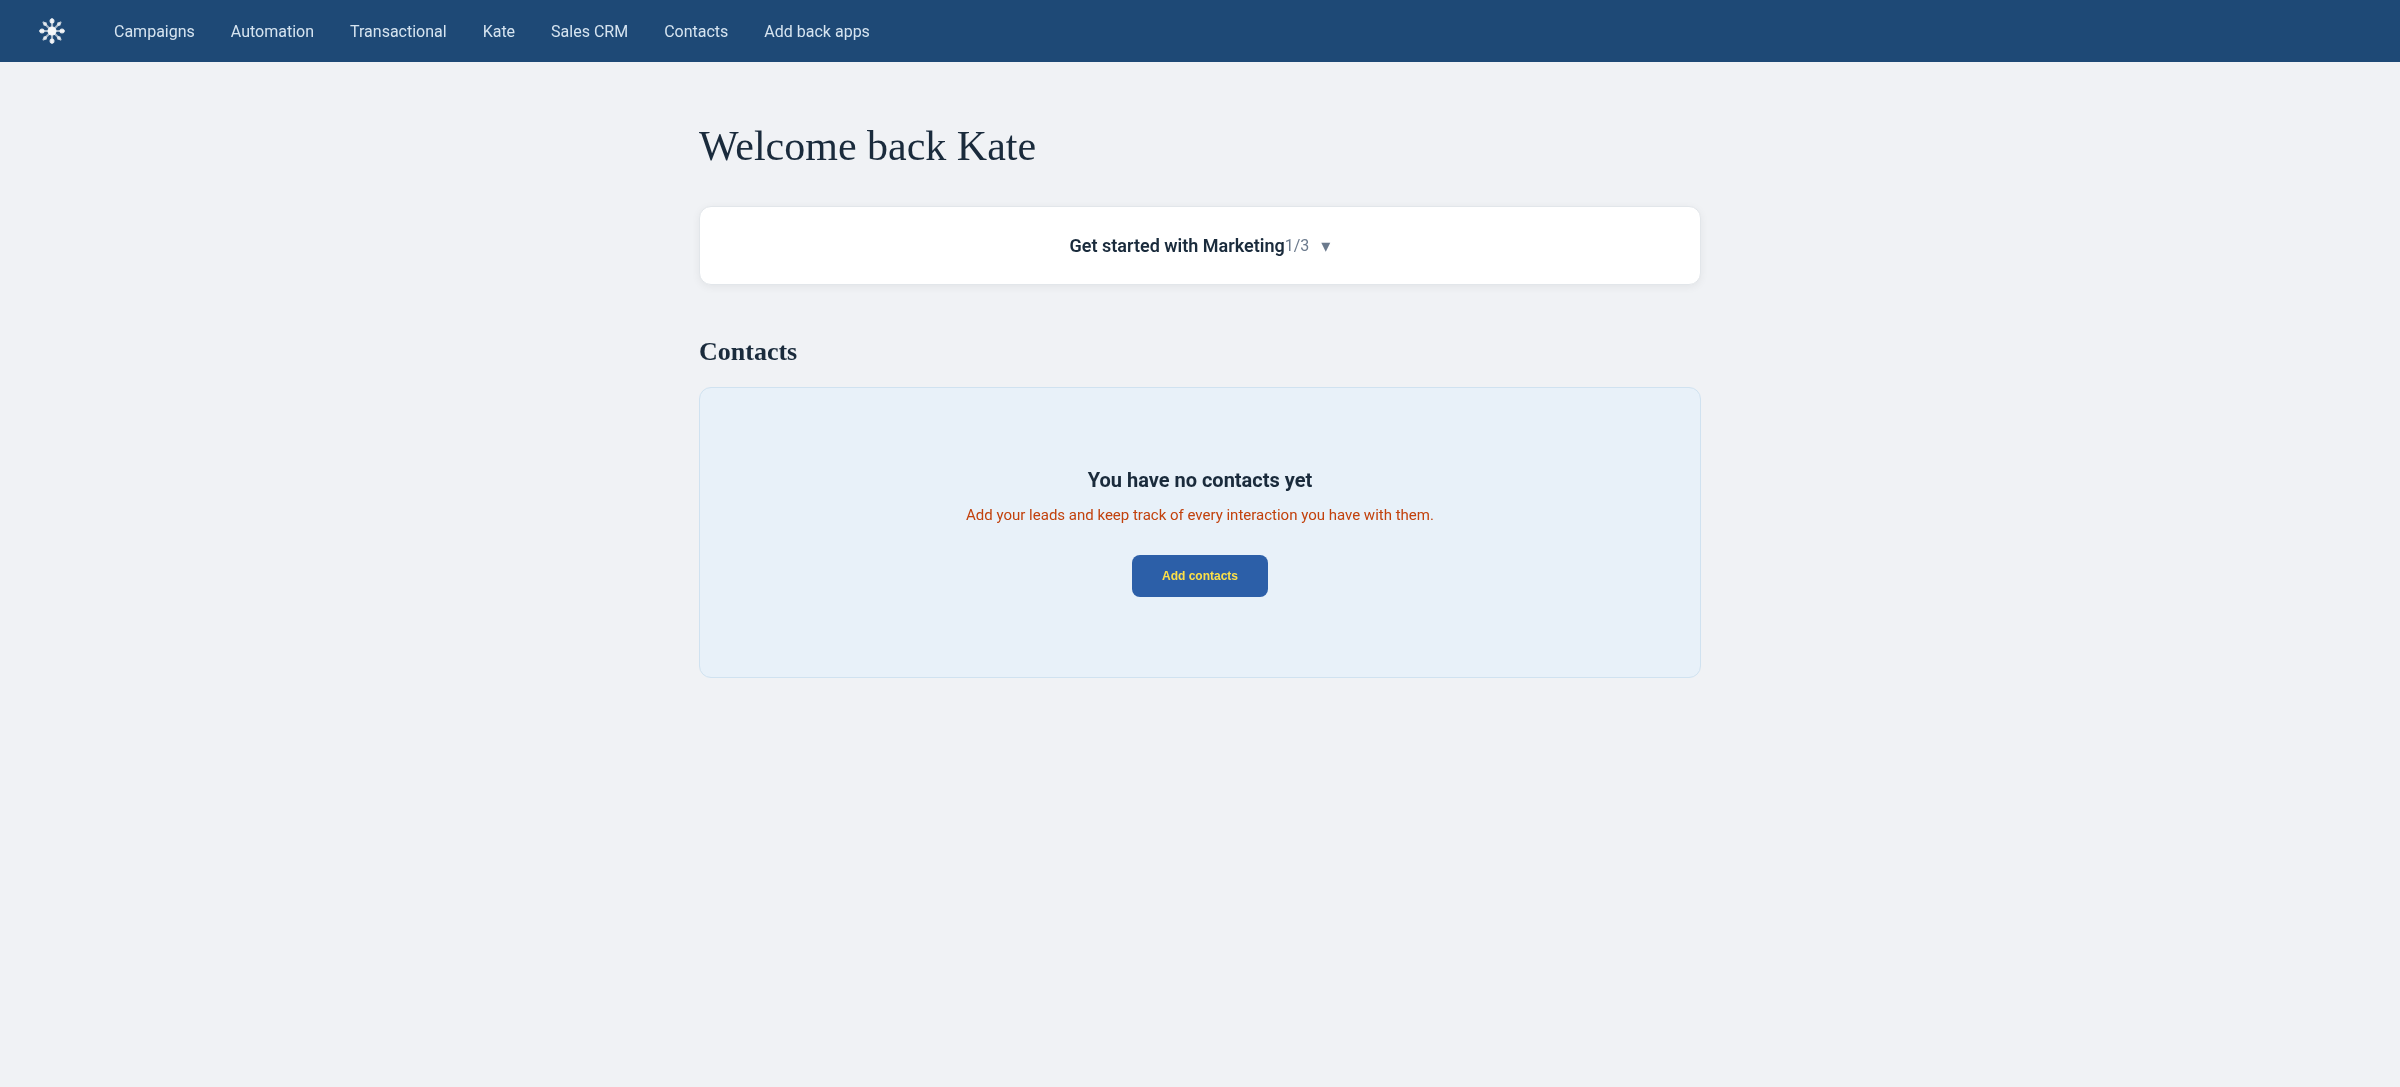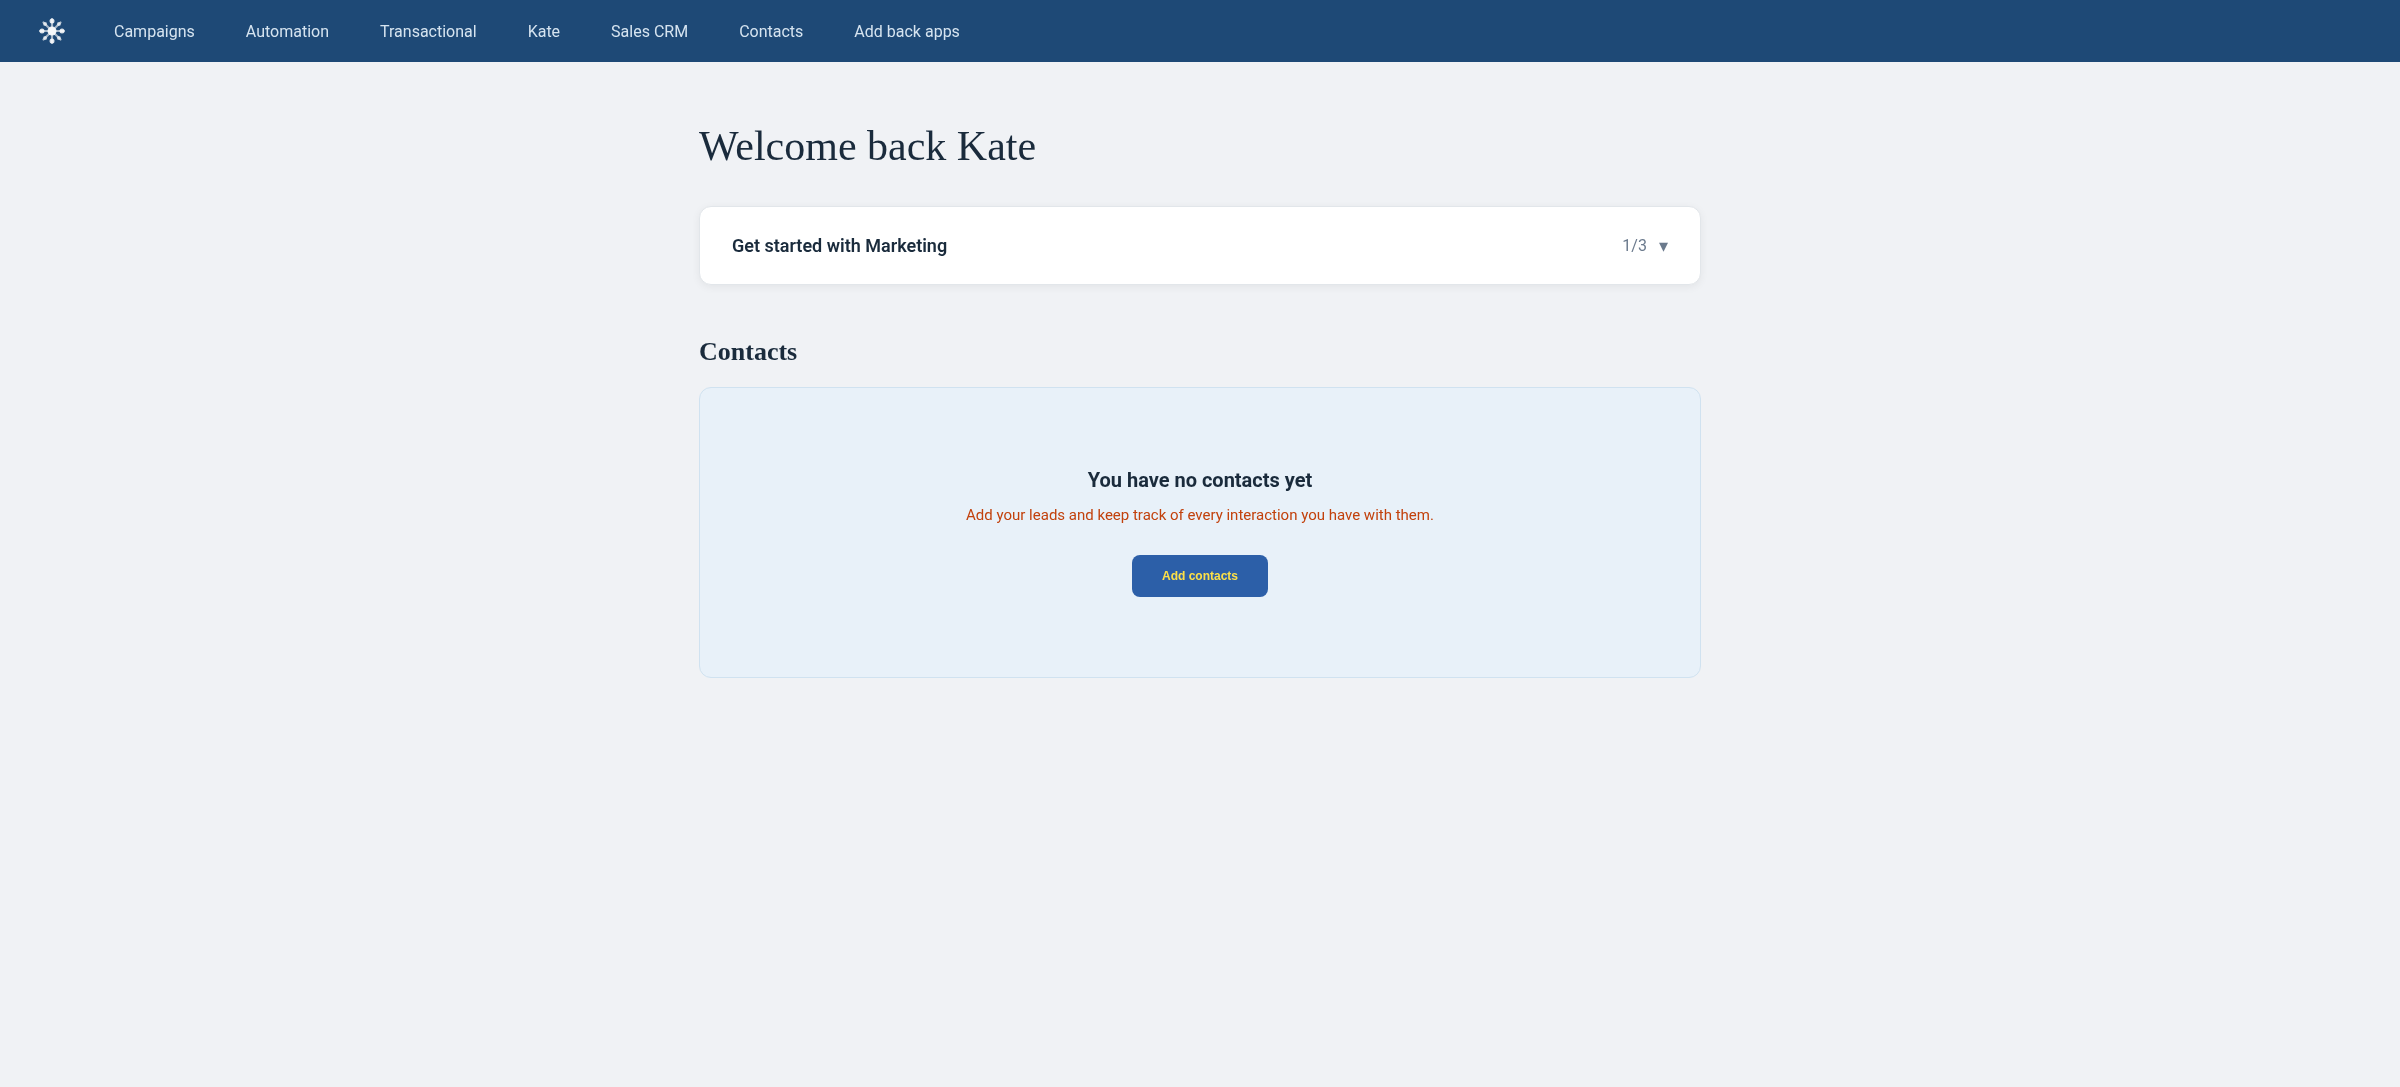--- a/index.html
+++ b/index.html
@@ -26,21 +26,21 @@
     .navbar-logo {
       width: 40px;
       height: 40px;
       margin-right: 28px;
       flex-shrink: 0;
     }
 
     .navbar-links {
       display: flex;
       align-items: center;
-      gap: 23px;
+      gap: 8px;
       list-style: none;
       text-align: right;
     }
 
     .navbar-links li a {
       color: #d6e4f0;
       text-decoration: none;
       font-size: 16px;
       padding: 8px 14px;
       border-radius: 4px;
@@ -65,21 +65,21 @@
 
     
     .get-started-card {
       background: #ffffff;
       border-radius: 12px;
       border: 1px solid #e2e6ea;
       box-shadow: 0 2px 8px rgba(0,0,0,0.06);
       padding: 28px 32px;
       display: flex;
       align-items: center;
-      justify-content: space-between;
+      justify-content: center;
       margin-bottom: 52px;
       cursor: pointer;
     }
 
     .get-started-label {
       font-size: 18px;
       font-weight: 600;
       color: #1a2b3c;
     }
 

